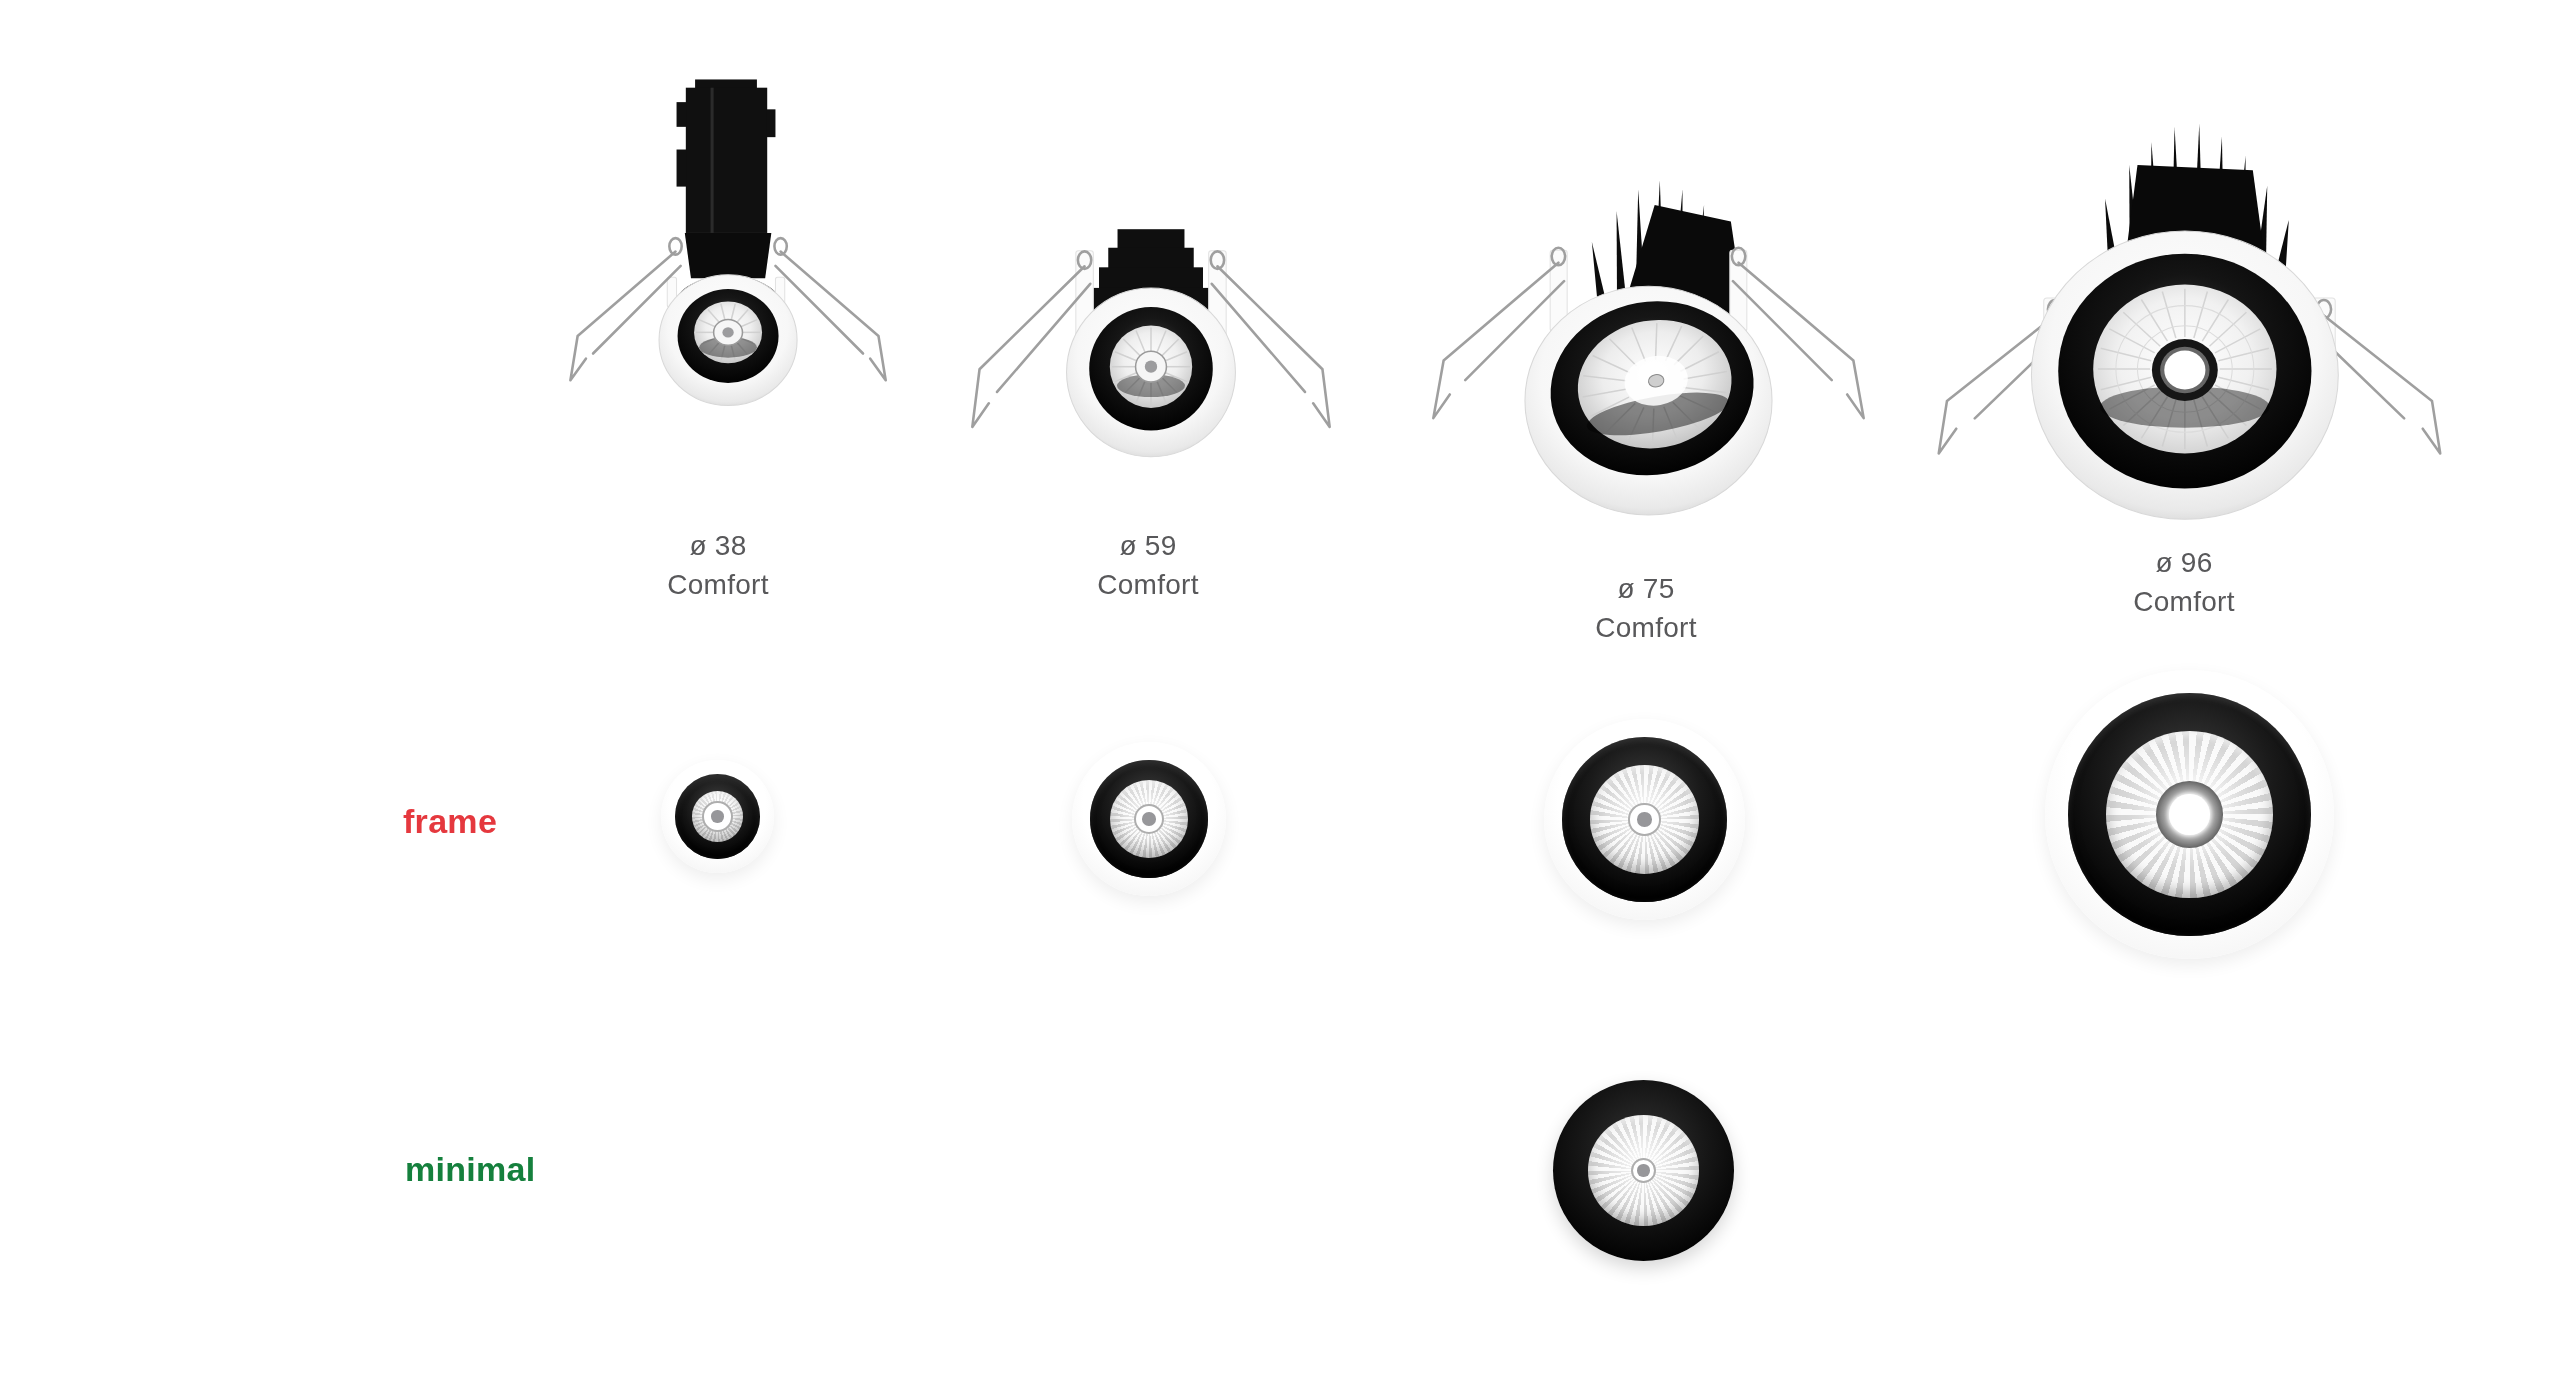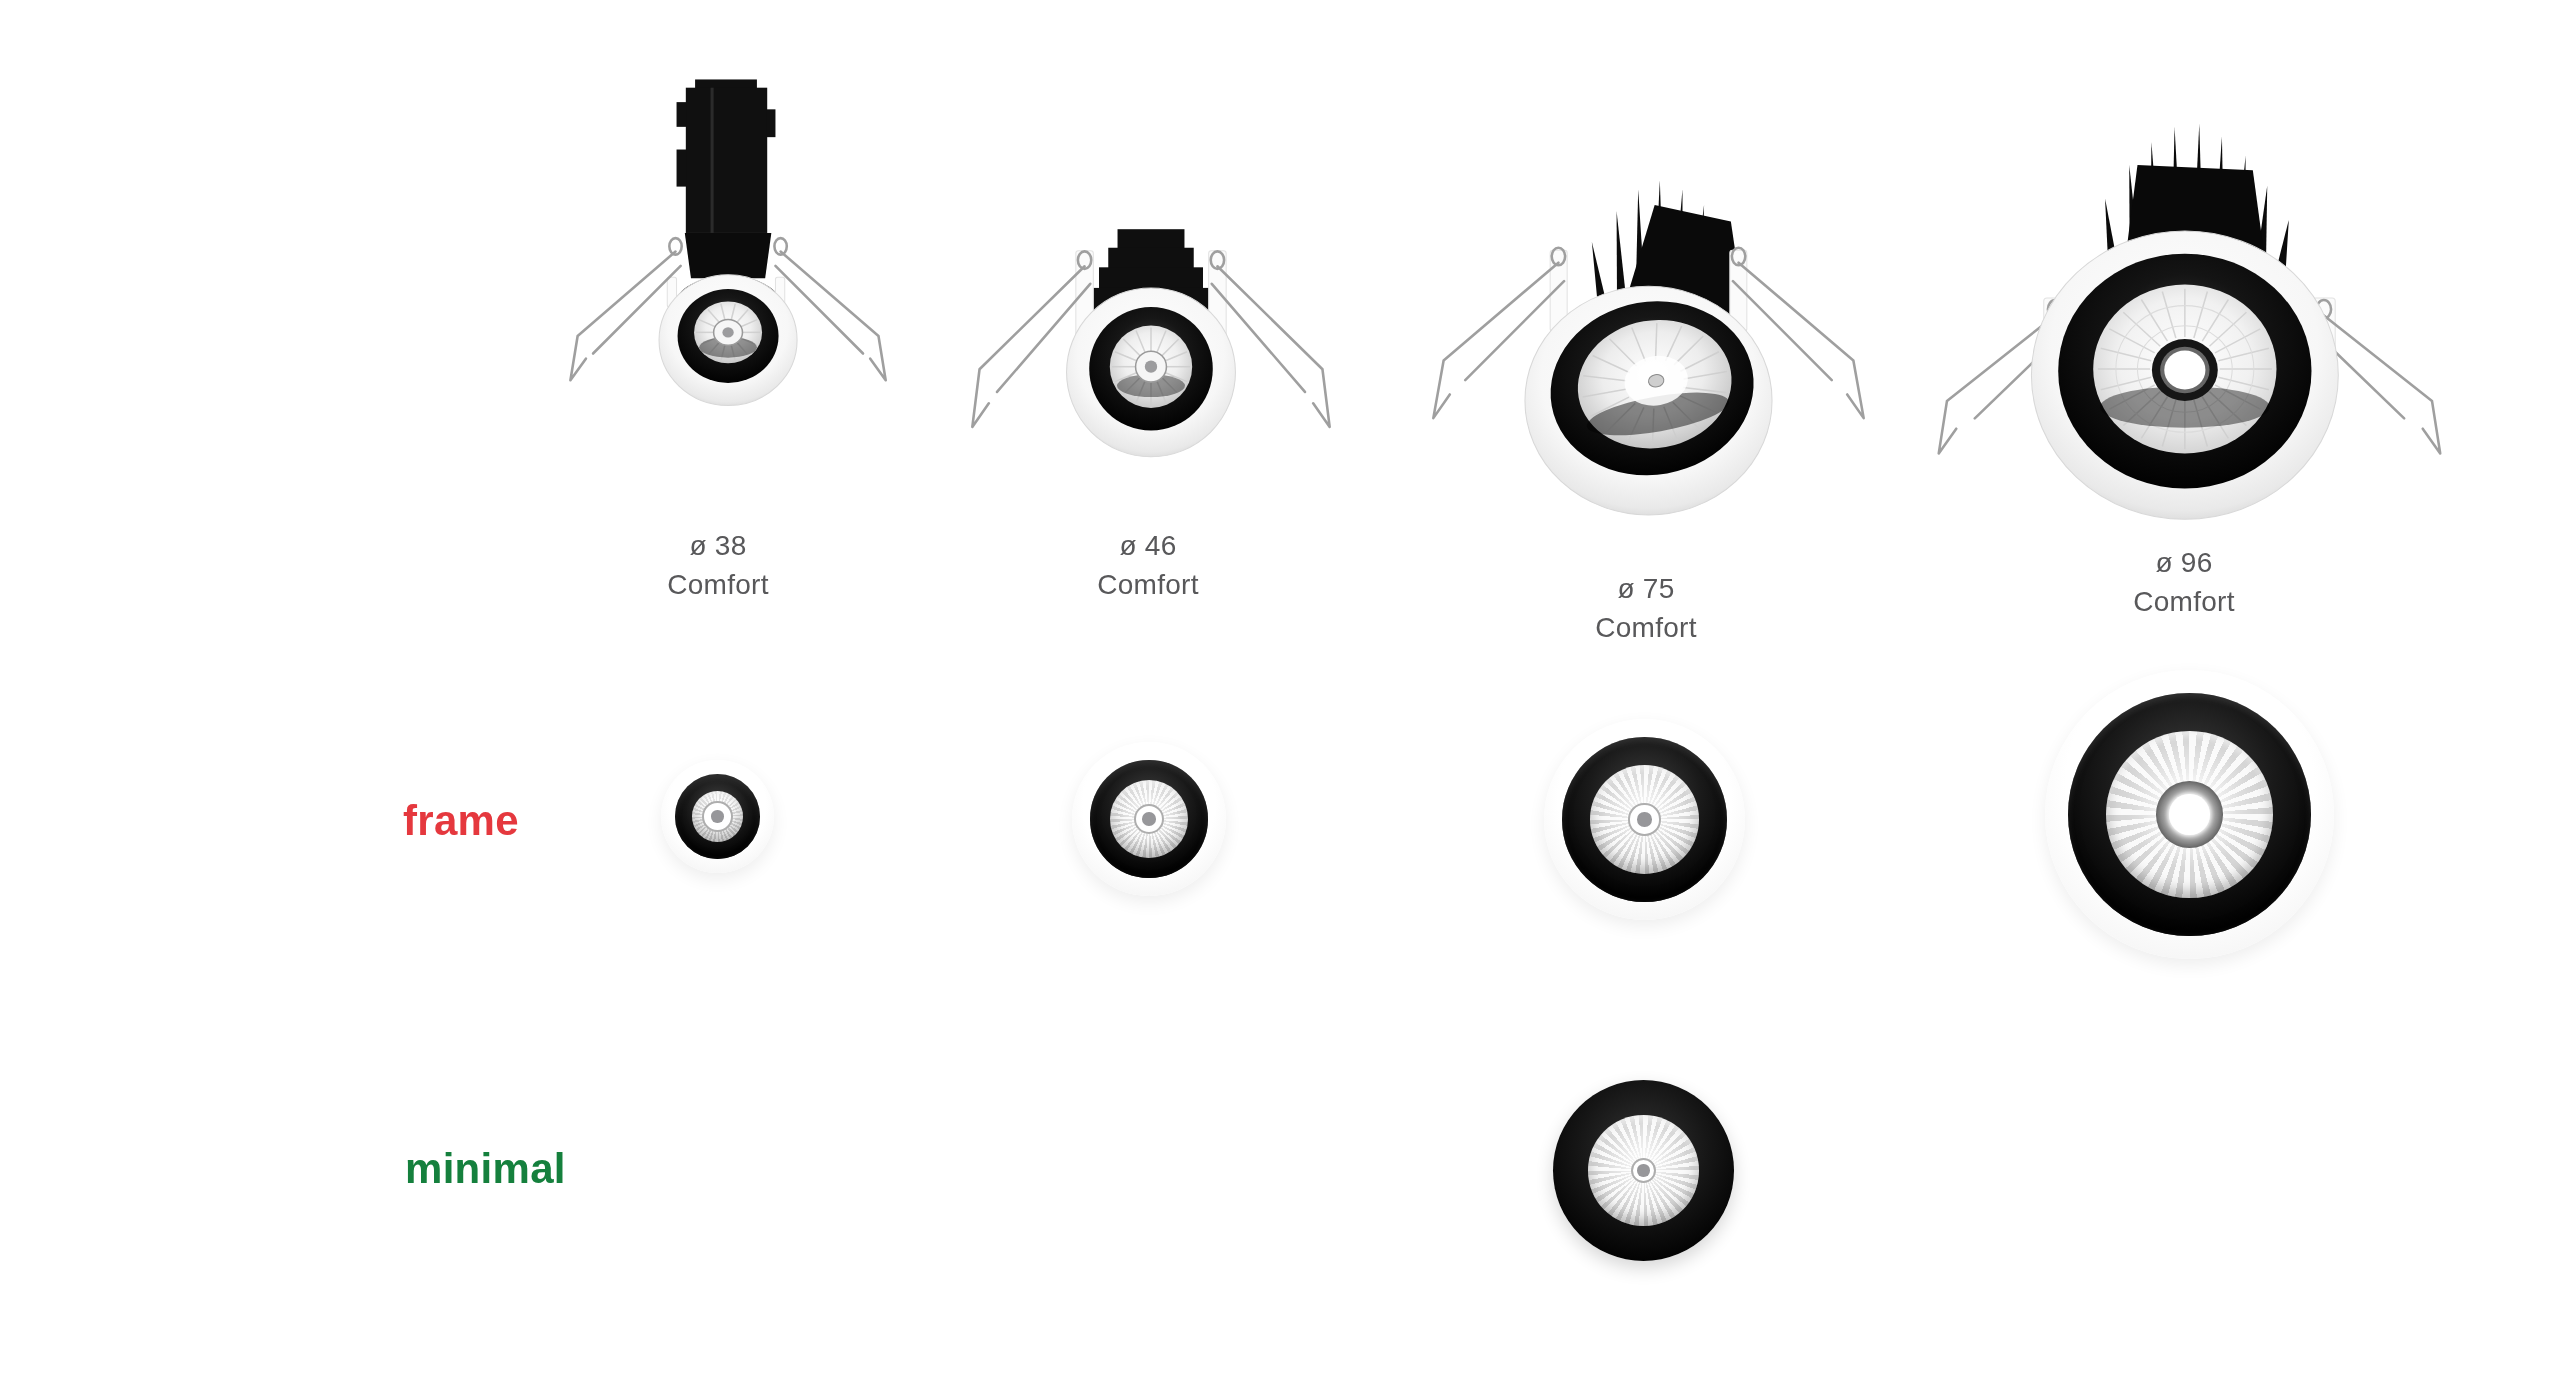--- a/index.html
+++ b/index.html
@@ -18,21 +18,21 @@
     margin-left:-134px;
     text-align:center;
     font-size:28px;
     line-height:39px;
     color:#58585a;
     letter-spacing:0.3px;
     white-space:pre;
   }
   .row-label{
     position:absolute;
-    font-size:42px;
+    font-size:34px;
     font-weight:bold;
     line-height:42px;
     color:#e5383e;
     letter-spacing:0.3px;
   }
   
   .front{
     position:absolute;
     border-radius:50%;
     background:
@@ -357,21 +357,21 @@
       </g>
     <ellipse cx="520" cy="536" rx="134" ry="123" fill="none" stroke="#dcdcdc" stroke-width="2"></ellipse>
     <ellipse cx="520" cy="536" rx="92" ry="84" fill="none" stroke="#dcdcdc" stroke-width="2"></ellipse>
     <ellipse cx="520" cy="610" rx="165" ry="40" fill="rgba(0,0,0,0.42)"></ellipse>
     <ellipse cx="520" cy="538" rx="64" ry="60" fill="#161616"></ellipse>
     <ellipse cx="520" cy="538" rx="48" ry="45" fill="rgba(255,255,255,0.35)"></ellipse>
     <ellipse cx="520" cy="538" rx="40" ry="38" fill="#ffffff"></ellipse>
   </svg>
 
   <div class="col-label" style="left:718px;top:526px"><span>ø 38</span><br><span>Comfort</span></div>
-  <div class="col-label" style="left:1148px;top:526px"><span>ø 46</span><br><span>Comfort</span></div>
+  <div class="col-label" style="left:1148px;top:526px"><span>ø 59</span><br><span>Comfort</span></div>
   <div class="col-label" style="left:1646px;top:569px"><span>ø 75</span><br><span>Comfort</span></div>
   <div class="col-label" style="left:2184px;top:543px"><span>ø 96</span><br><span>Comfort</span></div>
 
   <div class="row-label" style="left: 403px; top: 800px; color: rgb(229, 56, 62);">frame</div>
   <div class="row-label" style="left: 405px; top: 1148px; color: #15803d;">minimal</div>
 
   <div class="front" style="left:661px;top:760px;width:113px;height:113px">
     <div class="f-black" style="inset:12.5%"></div>
     <div class="f-refl" style="inset:27.5%"></div>
     <div class="f-core" style="inset:36.5%"></div>

